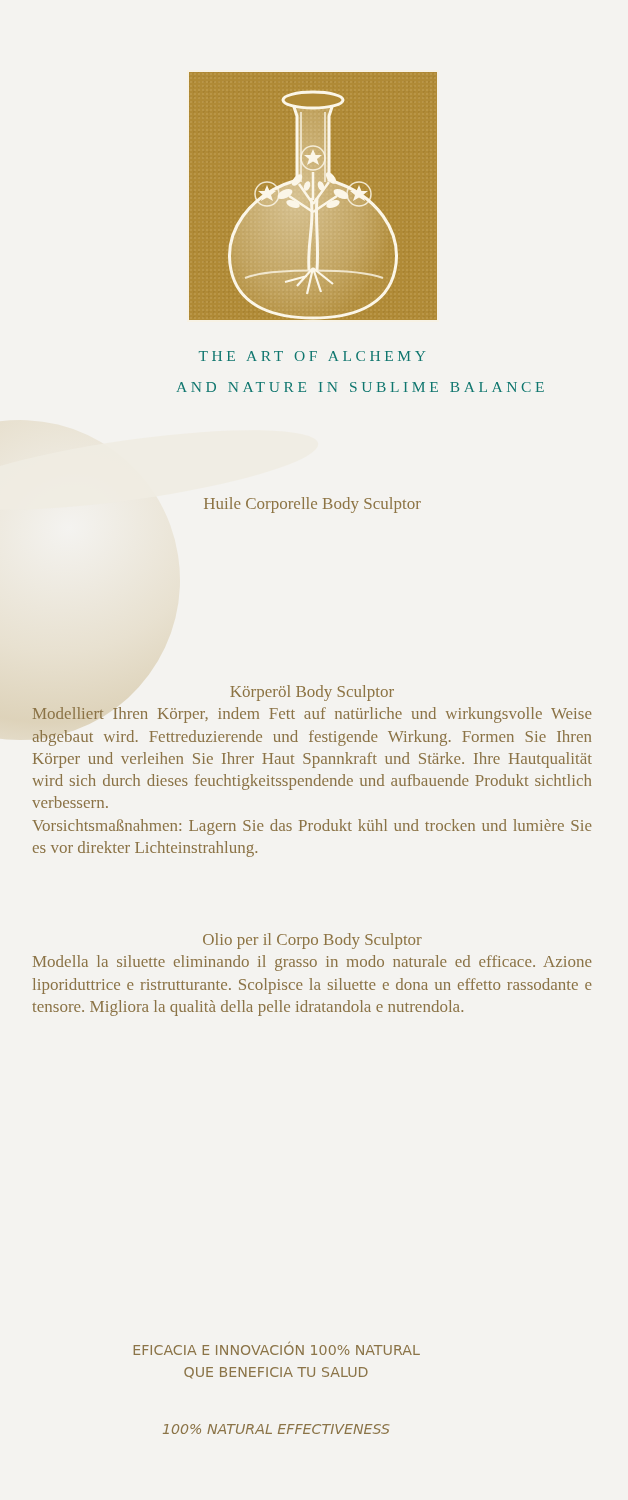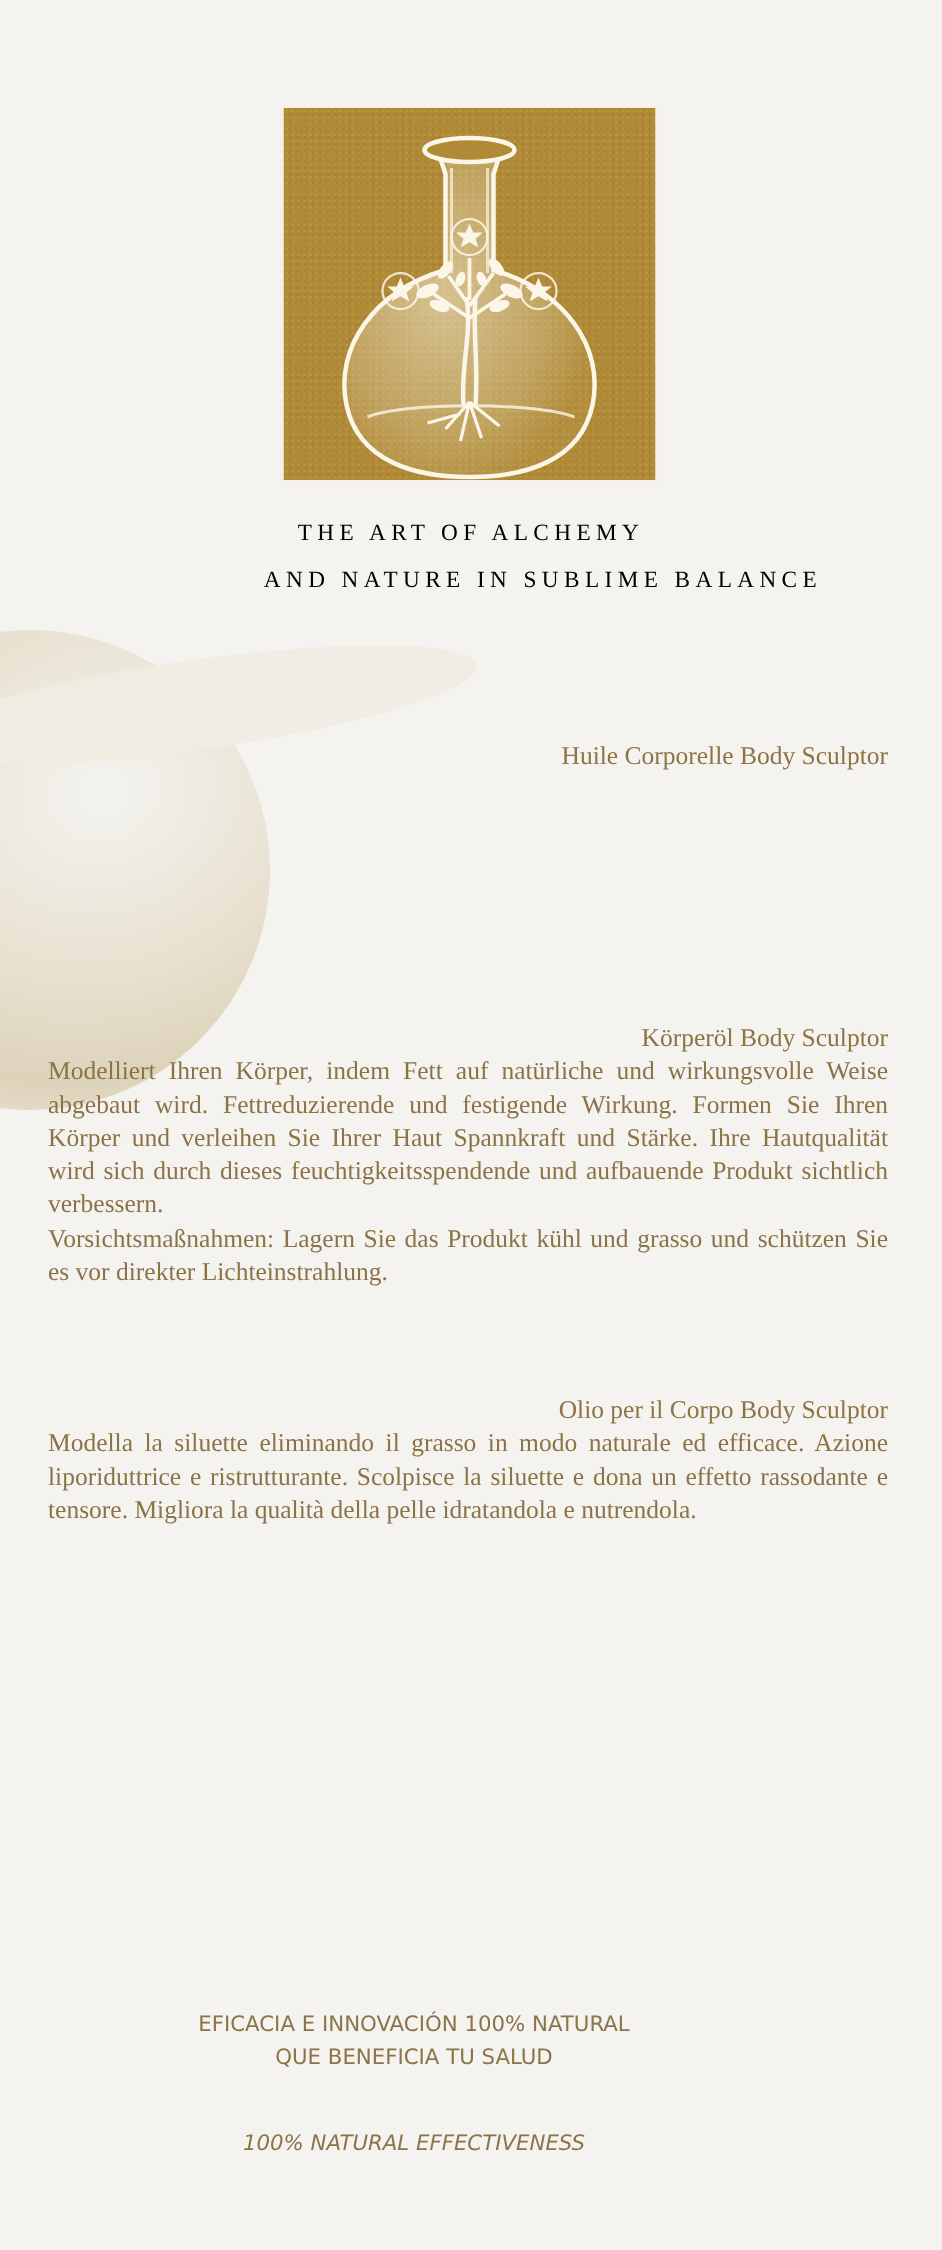--- a/index.html
+++ b/index.html
@@ -32,31 +32,31 @@
       radial-gradient(rgba(255,240,200,0.12) 1px, transparent 1px),
       radial-gradient(rgba(120,90,20,0.15) 1px, transparent 1px);
     background-size: 4px 4px, 5px 5px;
     background-position: 0 0, 2px 2px;
     outline: 2px solid #f7f2e6;
   }
   .logo-frame svg { position: absolute; left: 0; top: 0; }
   .tagline {
     position: absolute; left: 0; width: 628px; text-align: center;
     font-family: "Liberation Serif", serif;
-    font-size: 15.5px; letter-spacing: 3.6px; color: #000000;
+    font-size: 15.5px; letter-spacing: 3.6px; color: #0f766e;
   }
   .tagline.l1 { top: 347px; }
   .tagline.l2 { top: 378px; margin-left: 48px; }
   .desc {
     position: absolute; left: 32px; width: 560px;
     font-family: "Liberation Serif", serif;
     font-size: 17px; line-height: 22.3px; color: #8b7346;
     text-align: justify;
   }
-  .desc .title { display: block; text-align: right; color: #8d7444; }
+  .desc .title { display: block; text-align: center; color: #8d7444; }
   .desc .para { display: block; }
   .desc .caution { display: block; text-align: justify; }
   .sec-fr { top: 493px; }
   .sec-de { top: 681px; }
   .sec-it { top: 929px; }
   .footer {
     position: absolute; left: 0; width: 552px; text-align: center;
     font-family: "DejaVu Sans", "Liberation Sans", sans-serif;
     font-size: 14.2px; line-height: 22px; color: #8b7448; letter-spacing: 0px;
   }
@@ -120,21 +120,21 @@
 <div class="tagline l1">THE ART OF ALCHEMY</div>
 <div class="tagline l2">AND NATURE IN SUBLIME BALANCE</div>
 
 <div class="desc sec-fr">
   <span class="title">Huile Corporelle Body Sculptor</span>
 </div>
 
 <div class="desc sec-de">
   <span class="title">Körperöl Body Sculptor</span>
   <span class="para">Modelliert Ihren Körper, indem Fett auf natürliche und wirkungsvolle Weise abgebaut wird. Fettreduzierende und festigende Wirkung. Formen Sie Ihren Körper und verleihen Sie Ihrer Haut Spannkraft und Stärke. Ihre Hautqualität wird sich durch dieses feuchtigkeitsspendende und aufbauende Produkt sichtlich verbessern.</span>
-  <span class="caution">Vorsichtsmaßnahmen: Lagern Sie das Produkt kühl und grasso und schützen Sie es vor direkter Lichteinstrahlung.</span>
+  <span class="caution">Vorsichtsmaßnahmen: Lagern Sie das Produkt kühl und trocken und lumière Sie es vor direkter Lichteinstrahlung.</span>
 </div>
 
 <div class="desc sec-it">
   <span class="title">Olio per il Corpo Body Sculptor</span>
   <span class="para">Modella la siluette eliminando il grasso in modo naturale ed efficace. Azione liporiduttrice e ristrutturante. Scolpisce la siluette e dona un effetto rassodante e tensore. Migliora la qualità della pelle idratandola e nutrendola.</span>
 </div>
 
 <div class="footer es">
   <span>EFICACIA E INNOVACIÓN 100% NATURAL</span>
   <span>QUE BENEFICIA TU SALUD</span>

